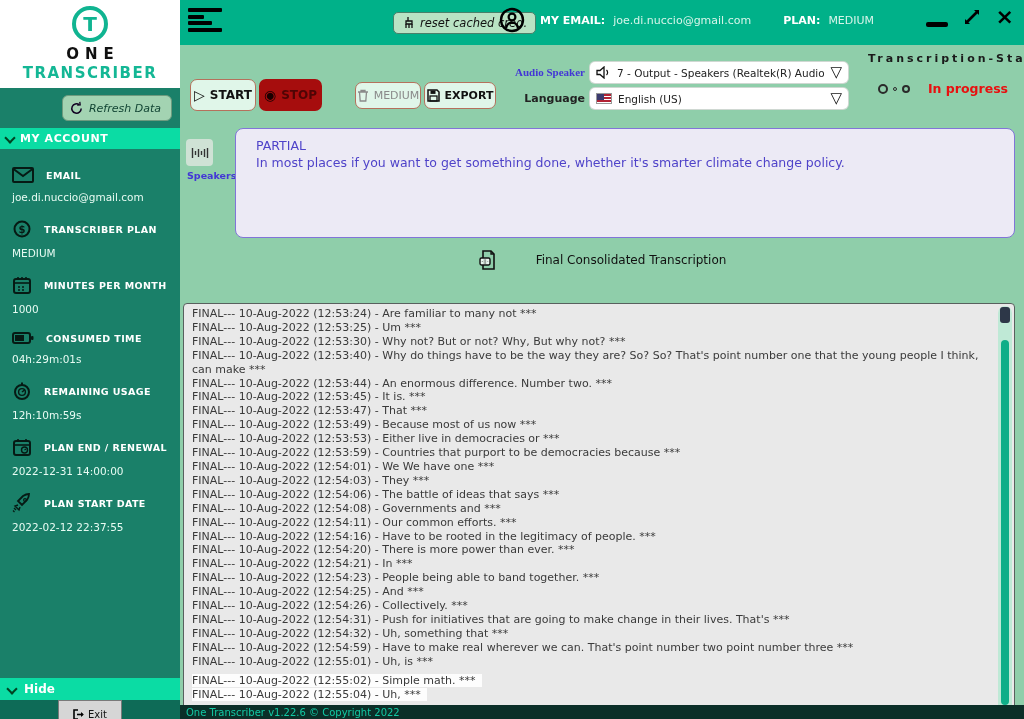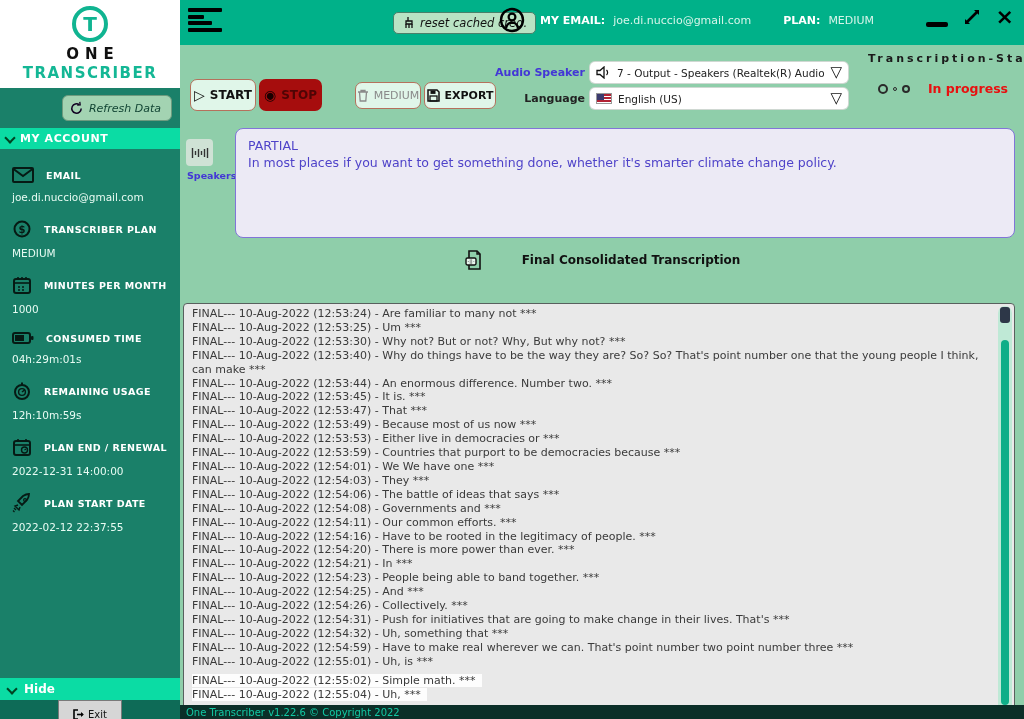--- a/index.html
+++ b/index.html
@@ -48,21 +48,21 @@
   .btn { border-radius:7px; display:flex; align-items:center; justify-content:center; gap:5px; font-weight:bold; cursor:pointer; }
   .btn-mint { background:#e0f6e9; border:1.2px solid #b5715c; color:#111; }
   .btn-start { position:absolute; left:10px; top:79px; width:66px; height:32px; font-size:12px; }
   .btn-stop  { position:absolute; left:79px; top:79px; width:63px; height:32px; background:#a60d0d; border:none; color:#4f0505; font-size:12px; }
   .btn-clear { position:absolute; left:175px; top:82px; width:66px; height:27px; font-size:11px; color:#8a8a8a; font-weight:normal; }
   .btn-export{ position:absolute; left:244px; top:82px; width:72px; height:27px; font-size:11px; }
   .btn .glyph { font-size:14px; line-height:1; }
   .btn-stop .glyph { color:#1a0000; }
 
   .dd-label { position:absolute; width:95px; text-align:right; font-weight:bold; font-size:11px; }
-  .dd-label.audio { left:310px; top:66px; color:#4336d6; }
+  .dd-label.audio { left:310px; top:66px; color:#4336d6;font-family:Liberation Serif, serif; }
   .dd-label.lang  { left:310px; top:92px; color:#222; }
   .dropdown { position:absolute; left:410px; width:258px; height:21px; background:#fff; border-radius:5px; display:flex; align-items:center; gap:6px; padding:0 6px; cursor:pointer; box-shadow:0 0 0 1px #cfd8d2; }
   .dropdown.audio { top:62px; } .dropdown.lang { top:88px; }
   .dropdown .txt { flex:1; font-size:10.5px; color:#222; white-space:nowrap; overflow:hidden; }
   .dropdown .arrow { font-size:15px; color:#111; line-height:1; }
   .flag { width:16px; height:11px; border:0.5px solid #999; background:repeating-linear-gradient(#b22234 0 1.6px,#fff 1.6px 3.2px); position:relative; flex:0 0 auto; }
   .flag::after { content:""; position:absolute; left:0; top:0; width:7px; height:6px; background:#3c3b6e; }
 
   .status-block { position:absolute; left:688px; top:52px; width:150px; text-align:center; }
   .status-title { font-weight:bold; font-size:11px; letter-spacing:3px; color:#1a1a1a; white-space:nowrap; }
@@ -70,25 +70,25 @@
   .dots { display:flex; align-items:center; gap:5px; }
   .dot { border:2px solid #2a2a2a; border-radius:50%; }
   .dot.d1 { width:10px; height:10px; }
   .dot.d2 { width:4px; height:4px; border-width:1px; }
   .dot.d3 { width:8px; height:8px; }
   .status-val { color:#e81010; font-weight:bold; font-size:12.5px; }
 
   
   .speakers-btn { position:absolute; left:6px; top:139px; width:27px; height:27px; background:#cfe2d5; border-radius:4px; display:flex; align-items:center; justify-content:center; cursor:pointer; }
   .speakers-lbl { position:absolute; left:7px; top:170px; width:42px; text-align:center; font-weight:bold; font-size:9.5px; color:#4336d6; }
-  .partial-panel { position:absolute; left:55px; top:128px; width:780px; height:110px; background:#eceaf5; border:1.3px solid #8175d8; border-radius:8px; padding:8px 12px; color:#4f43c9; font-size:12.5px; line-height:17px; }
+  .partial-panel { position:absolute; left:55px; top:128px; width:780px; height:110px; background:#eceaf5; border:1.3px solid #8175d8; border-radius:8px; padding:8px 20px; color:#4f43c9; font-size:12.5px; line-height:17px; }
 
   
   .final-header { position:absolute; left:0; top:250px; width:844px; display:flex; align-items:center; justify-content:center; gap:10px; }
-  .final-header .txt { font-weight:bold; font-size:12px; color:#111;padding-left:28px; }
+  .final-header .txt { font-weight:normal; font-size:12px; color:#111;padding-left:28px; }
 
   .transcript-box { position:absolute; left:3px; top:275px; width:832px; height:425px; background:#e9e9e9; border:1.6px solid #58605e; border-radius:4px; padding:3px 20px 3px 8px; overflow:hidden;margin-top:28px; }
   .tline { font-size:11px; line-height:13.9px; color:#3a3a3a; white-space:normal; }
   .tline.hl { background:#fdfdfd; display:inline-block; padding-right:6px; }
   .tline.hl + .tline.hl { display:block; width:max-content; }
   .scrollbar { position:absolute; right:2px; top:2px; width:14px; height:417px; background:#bfe9d6; border-radius:7px; display:flex; flex-direction:column; }
   .sb-btn { width:10px; height:16px; margin:1px auto; background:#2d3748; border-radius:3px; cursor:pointer; }
   .sb-gap { height:16px; }
   .sb-thumb { flex:1; width:8px; margin:0 auto; background:#0fae88; border-radius:4px; cursor:grab; }
 

